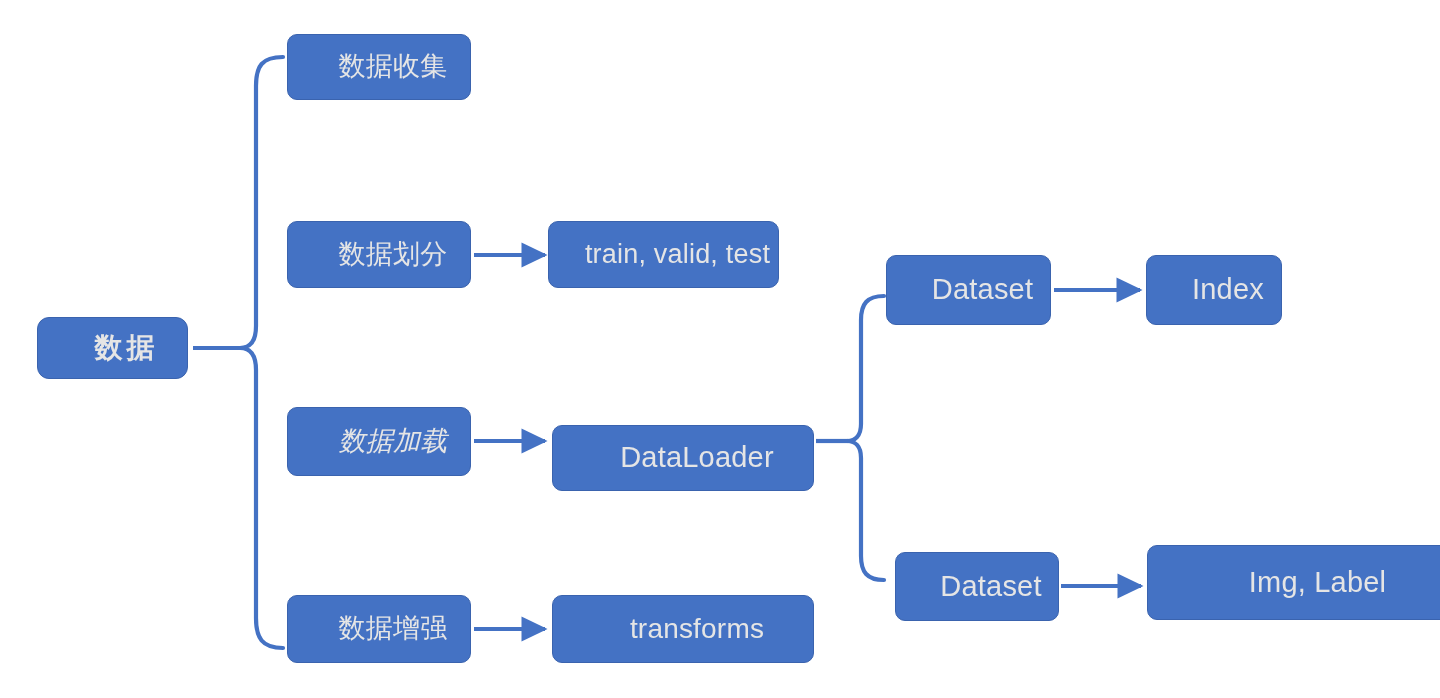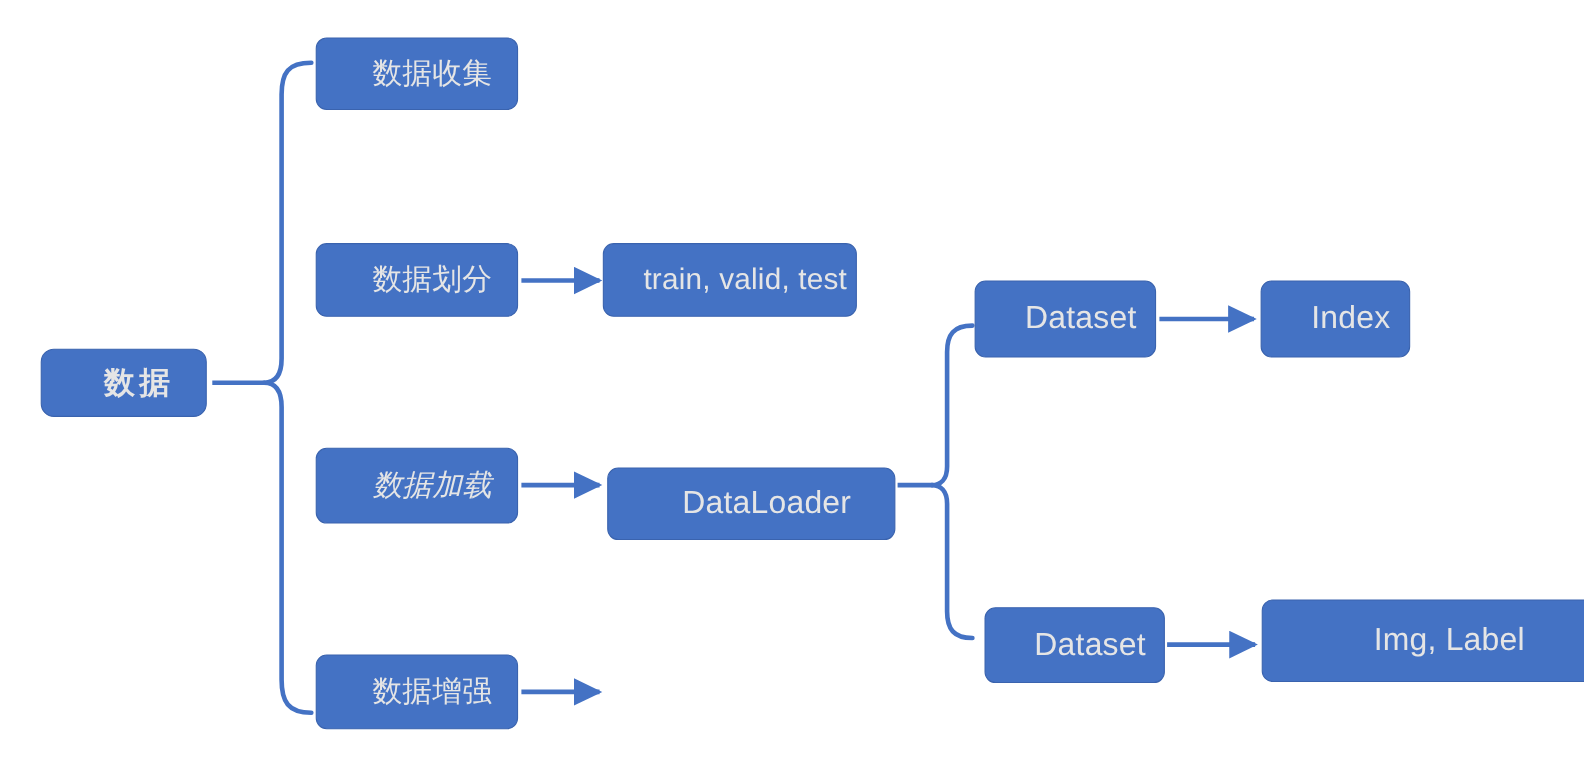--- a/index.html
+++ b/index.html
@@ -117,20 +117,23 @@
   </div>
 
   <div class="node" style="left:552px; top:425px; width:262px; height:66px; font-size:29px;">
     <span class="nlabel">DataLoader</span>
   </div>
 
   <div class="node" style="left:287px; top:595px; width:184px; height:68px; font-size:27px;">
     <span class="nlabel">数据增强</span>
   </div>
 
+  <div class="node" style="left:552px; top:595px; width:262px; height:68px; font-size:28px;">
+    <span class="nlabel">transforms</span>
+  </div>
 
   <div class="node" style="left:886px; top:255px; width:165px; height:70px; font-size:29px;">
     <span class="nlabel">Dataset</span>
   </div>
 
   <div class="node" style="left:1146px; top:255px; width:136px; height:70px; font-size:29px;">
     <span class="nlabel">Index</span>
   </div>
 
   <div class="node" style="left:895px; top:552px; width:164px; height:69px; font-size:29px;">

